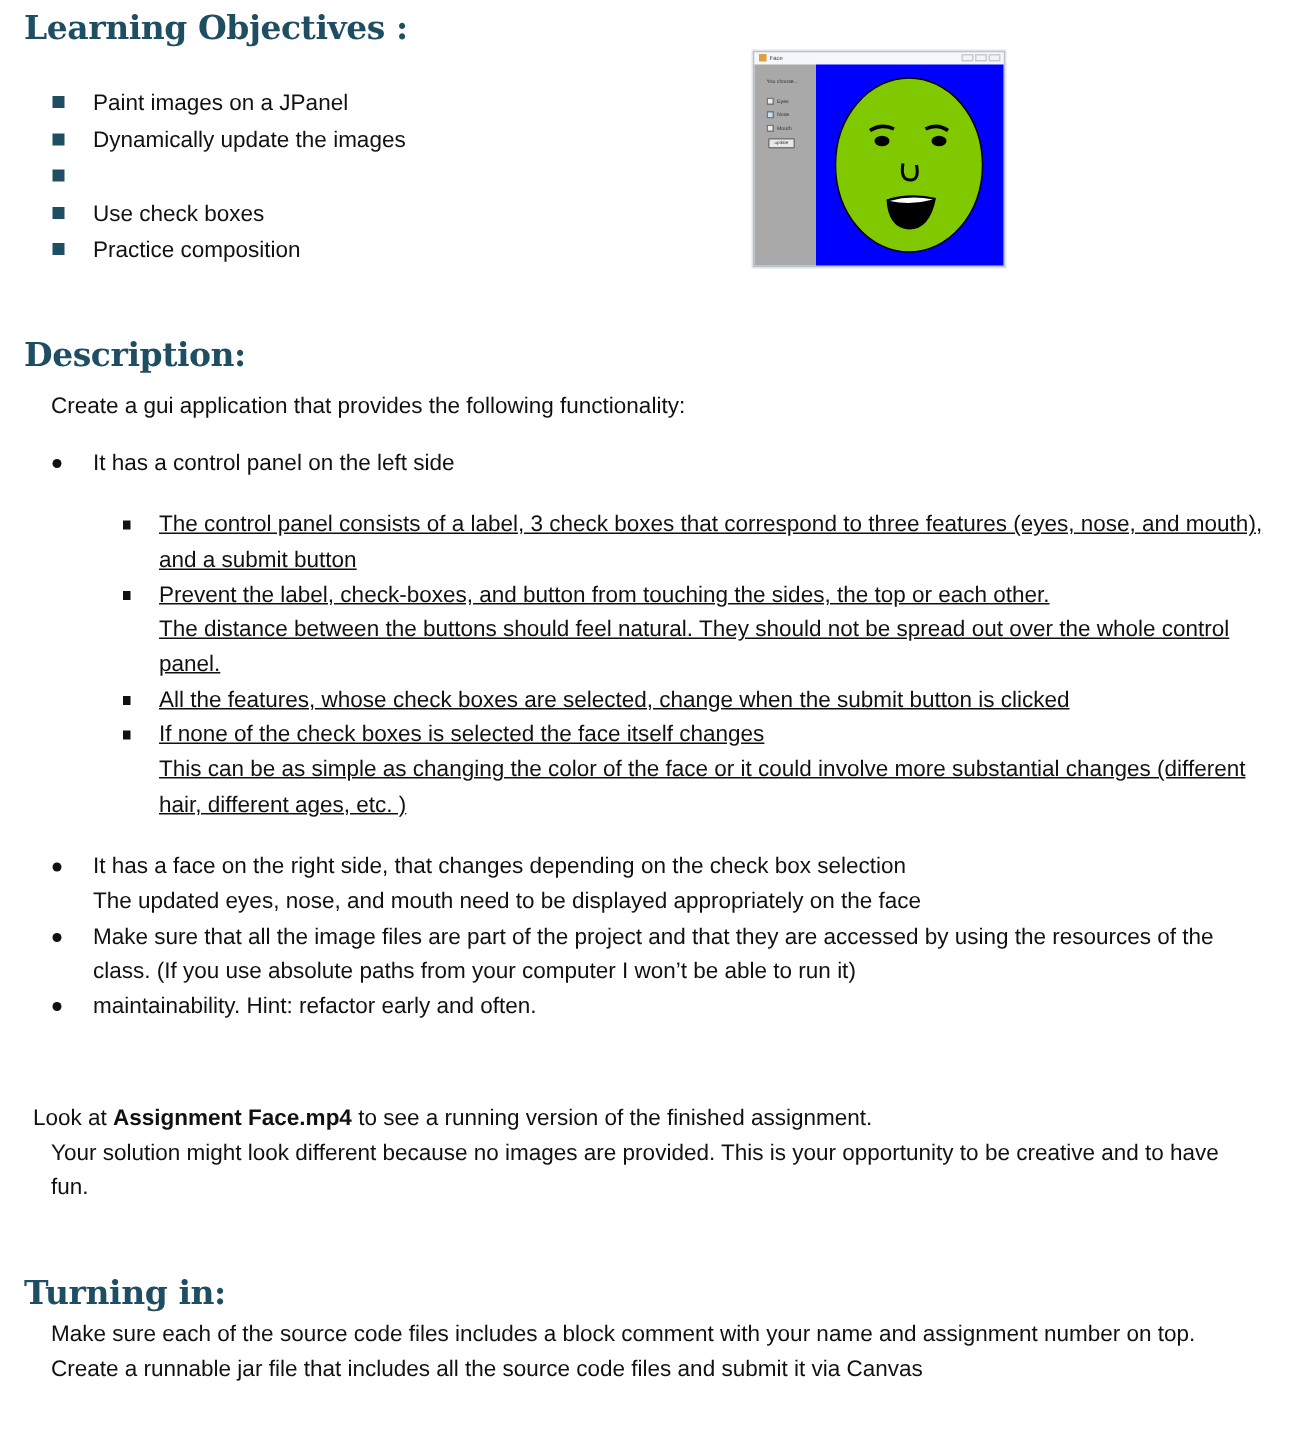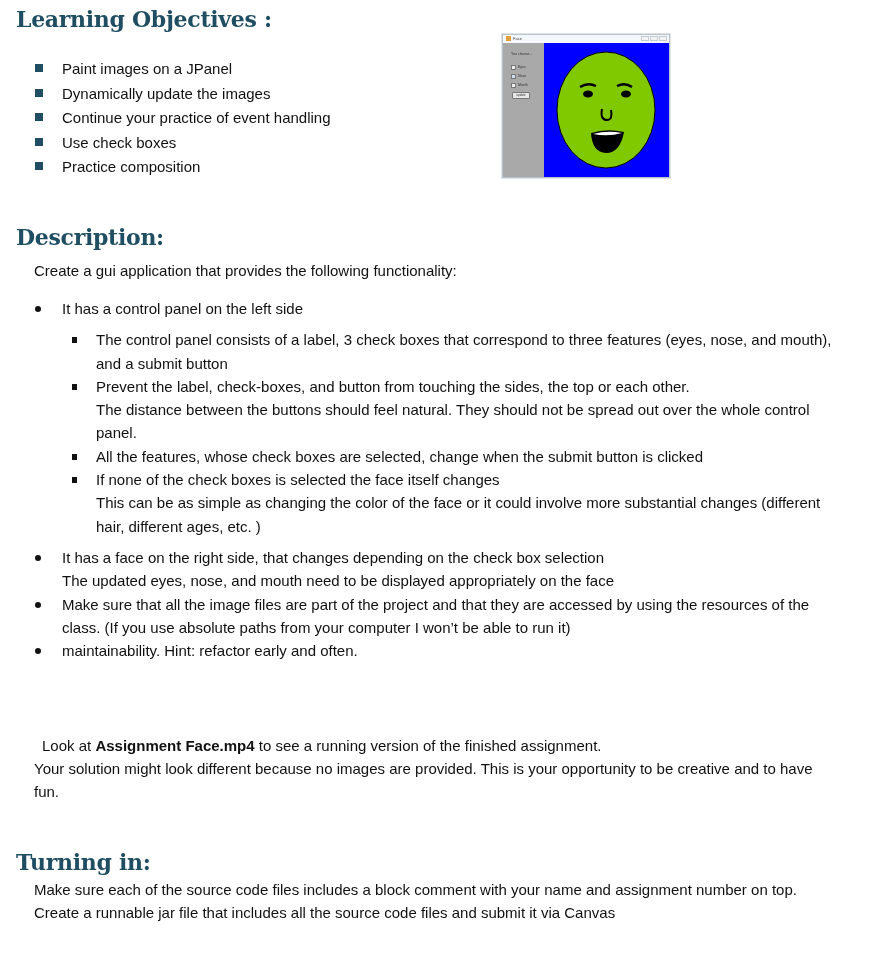--- a/index.html
+++ b/index.html
@@ -16,21 +16,21 @@
     .obj-list { position: absolute; left: 34px; top: 57px; margin: 0; padding: 0; list-style: none; }
     .obj-list li { position: relative; height: 24.6px; line-height: 24.6px; font-size: 15px; padding-left: 28px; }
     .sq-bullet {
       position: absolute; left: 1px; top: 7px; width: 8px; height: 8px; background: #1f4e63;
     }
     .desc-list { position: absolute; left: 34px; top: 297px; margin: 0; padding: 0; list-style: none; width: 820px; }
     .desc-list > li { position: relative; padding-left: 28px; font-size: 15px; line-height: 23.3px; }
     .dot-bullet {
       position: absolute; left: 1px; top: 9px; width: 6px; height: 6px; border-radius: 50%; background: #111;
     }
-    .sub-list { margin: 8px; padding: 0; list-style: none; }
+    .sub-list { margin: 18px; padding: 0; list-style: none; text-decoration: underline; }
     .sub-list li { position: relative; padding-left: 26px; font-size: 15px; line-height: 23.3px; }
     .sub-bullet { position: absolute; left: 2px; top: 9px; width: 5px; height: 6px; background: #111; }
     .line { display: block; white-space: nowrap; }
     b { font-weight: bold; }
 
     
     .app-window {
       position: absolute; left: 502px; top: 34px; width: 168px; height: 144px;
       border: 1px solid #b9c3cc; background: #f3f6f9; box-sizing: border-box;
       box-shadow: 0 0 0 1px #dde3e8;
@@ -50,21 +50,21 @@
     .face-canvas { position: absolute; left: 41px; top: 8px; right: 0; bottom: 0; background: #0000ff; }
   </style>
 </head>
 <body>
 
 <h1 class="heading" style="top:6px;">Learning Objectives :</h1>
 
 <ul class="obj-list">
   <li><span class="sq-bullet"></span><span>Paint images on a JPanel</span></li>
   <li><span class="sq-bullet"></span><span>Dynamically  update the images</span></li>
-  <li><span class="sq-bullet"></span><span>Continue your practice of event handling</span></li>
+  <li><span class="sq-bullet"></span></li>
   <li><span class="sq-bullet"></span><span>Use  check boxes</span></li>
   <li><span class="sq-bullet"></span><span>Practice composition</span></li>
 </ul>
 
 <div class="app-window">
   <div class="titlebar">
     <span class="app-icon"></span>
     <span class="app-title">Face</span>
     <span class="win-btn" style="right:20px;"></span>
     <span class="win-btn" style="right:11px;"></span>
@@ -131,19 +131,19 @@
     <span class="dot-bullet"></span>
     <span class="line">Make sure that all the image files are part of the project and that they are accessed by using the resources of the</span>
     <span class="line">class.  (If you use absolute paths from your computer I won’t be able to run it)</span>
   </li>
   <li>
     <span class="dot-bullet"></span>
     <span class="line">maintainability. Hint: refactor early and often.</span>
   </li>
 </ul>
 
-<div class="text" style="left:42px; top:734px;"><span>Look at </span><b>Assignment Face.mp4</b><span> to see a running version of the finished assignment.</span></div>
+<div class="text" style="left:22px; top:734px;"><span>Look at </span><b>Assignment Face.mp4</b><span> to see a running version of the finished assignment.</span></div>
 <div class="text" style="left:34px; top:757px;">Your solution might look different because no images are provided.  This is your opportunity to be creative and to have</div>
 <div class="text" style="left:34px; top:780px;">fun.</div>
 
 <h2 class="heading" style="top:849px;">Turning in:</h2>
 <div class="text" style="left:34px; top:878px;">Make sure each of the source code files includes a block comment with your name and assignment number on top.</div>
 <div class="text" style="left:34px; top:901px;">Create a runnable jar file that includes all the source code files and submit it via Canvas</div>
 
 </body></html>

